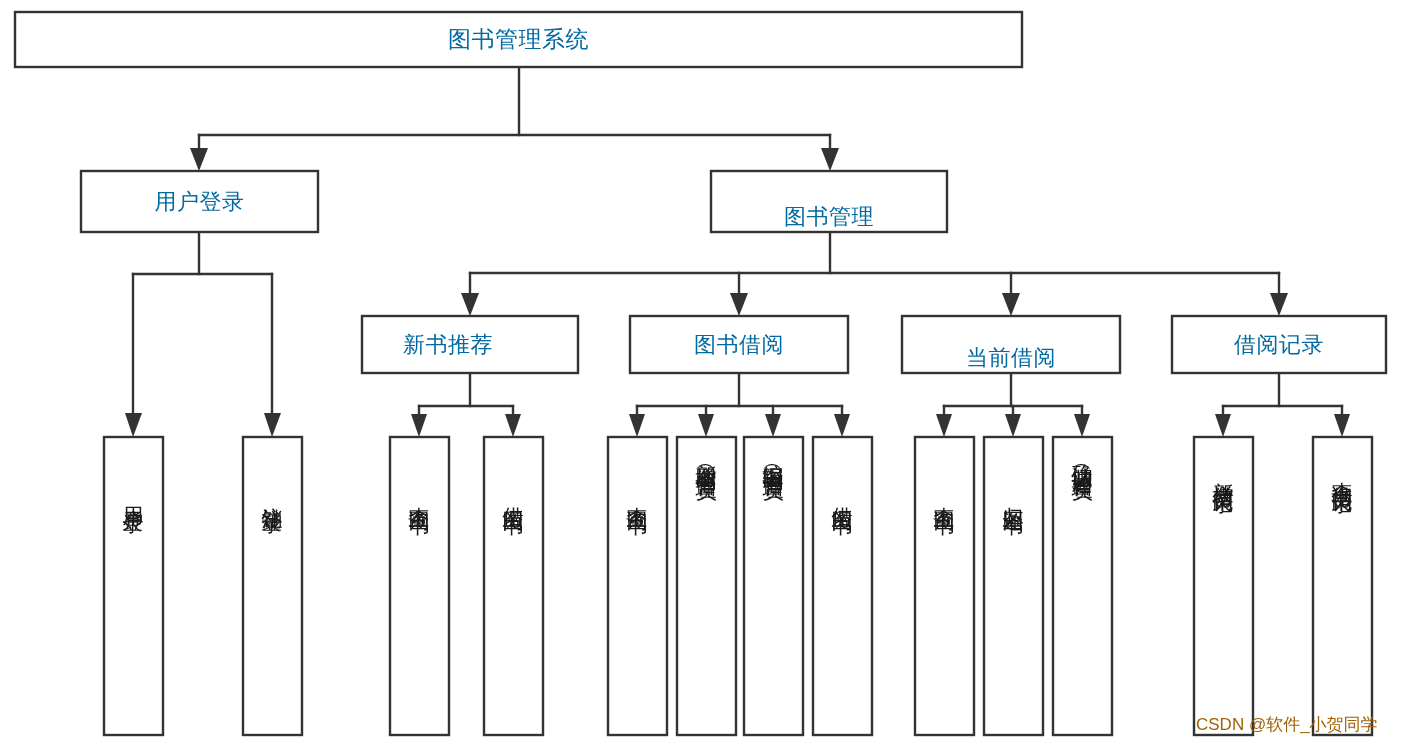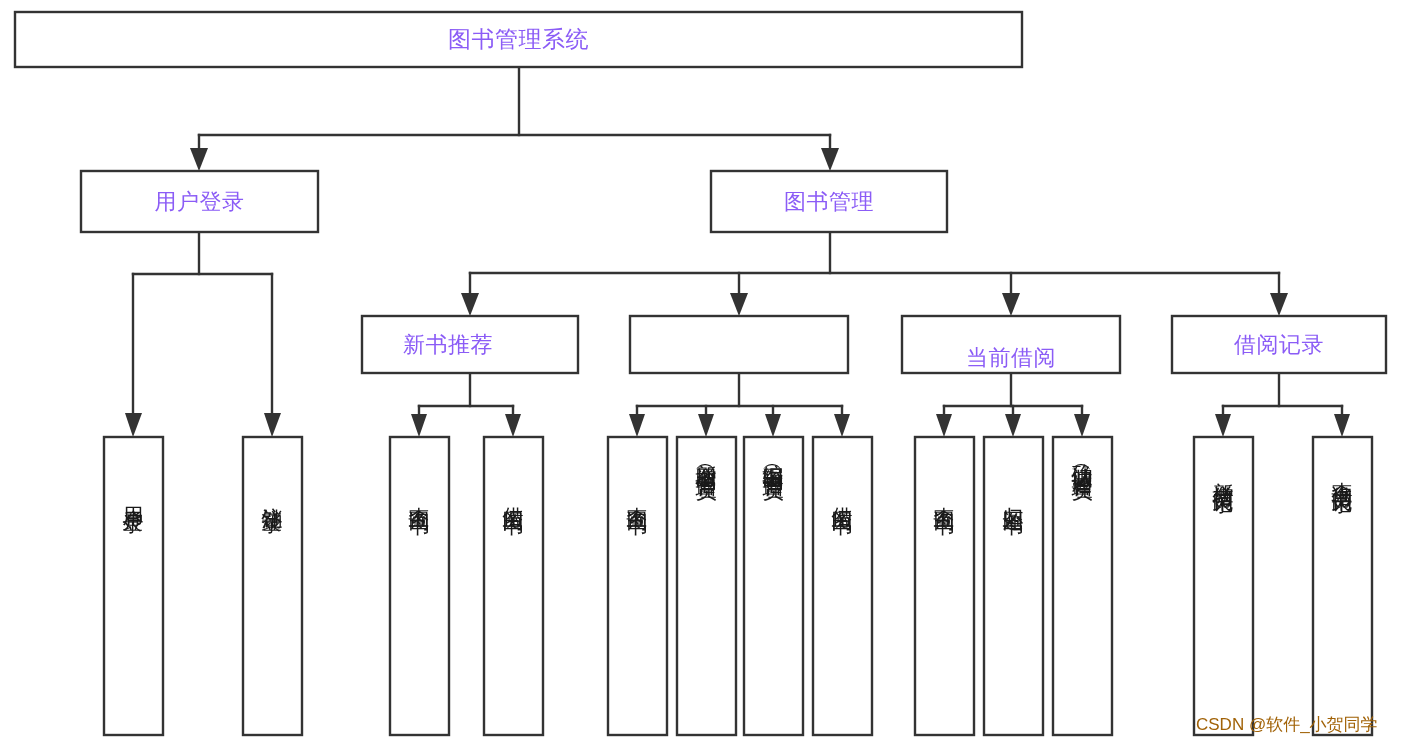--- a/index.html
+++ b/index.html
@@ -61,21 +61,21 @@
   .hlabel-wrap {
     position: absolute;
     display: flex;
     align-items: center;
     justify-content: center;
     pointer-events: none;
   }
   .hlabel-text {
     font-family: Liberation Sans, sans-serif;
     font-size: 22px;
-    color: #8b5cf6;
+    color: #0369a1;
     white-space: nowrap;
     letter-spacing: 0.5px;
   }
   .title-text {
     font-size: 23px;
   }
   .watermark {
     position: absolute;
     left: 1196px;
     top: 713px;
@@ -186,27 +186,30 @@
     </g>
   </svg>
 
   <div class="hlabel-wrap" style="left:15px; top:12px; width:1007px; height:55px;">
     <span class="hlabel-text title-text">图书管理系统</span>
   </div>
 
   <div class="hlabel-wrap" style="left:81px; top:171px; width:237px; height:61px;">
     <span class="hlabel-text">用户登录</span>
   </div>
-  <div class="hlabel-wrap" style="left:711px; top:171px; width:236px; height:61px;">
+  <div class="hlabel-wrap" style="left:711px; top:171px; width:236px; height:61px;align-items:flex-end;">
     <span class="hlabel-text">图书管理</span>
   </div>
 
   <div class="hlabel-wrap" style="left:362px; top:316px; width:172px; height:57px;">
     <span class="hlabel-text">新书推荐</span>
   </div>
+  <div class="hlabel-wrap" style="left:630px; top:316px; width:218px; height:57px;">
+    <span class="hlabel-text">图书借阅</span>
+  </div>
   <div class="hlabel-wrap" style="left:902px; top:316px; width:218px; height:57px;align-items:flex-end;">
     <span class="hlabel-text">当前借阅</span>
   </div>
   <div class="hlabel-wrap" style="left:1172px; top:316px; width:214px; height:57px;">
     <span class="hlabel-text">借阅记录</span>
   </div>
 
   <div class="vlabel-wrap" style="left:104px; top:490px; width:59px; height:245px;">
     <span class="vlabel-text">用户登录</span>
   </div>

